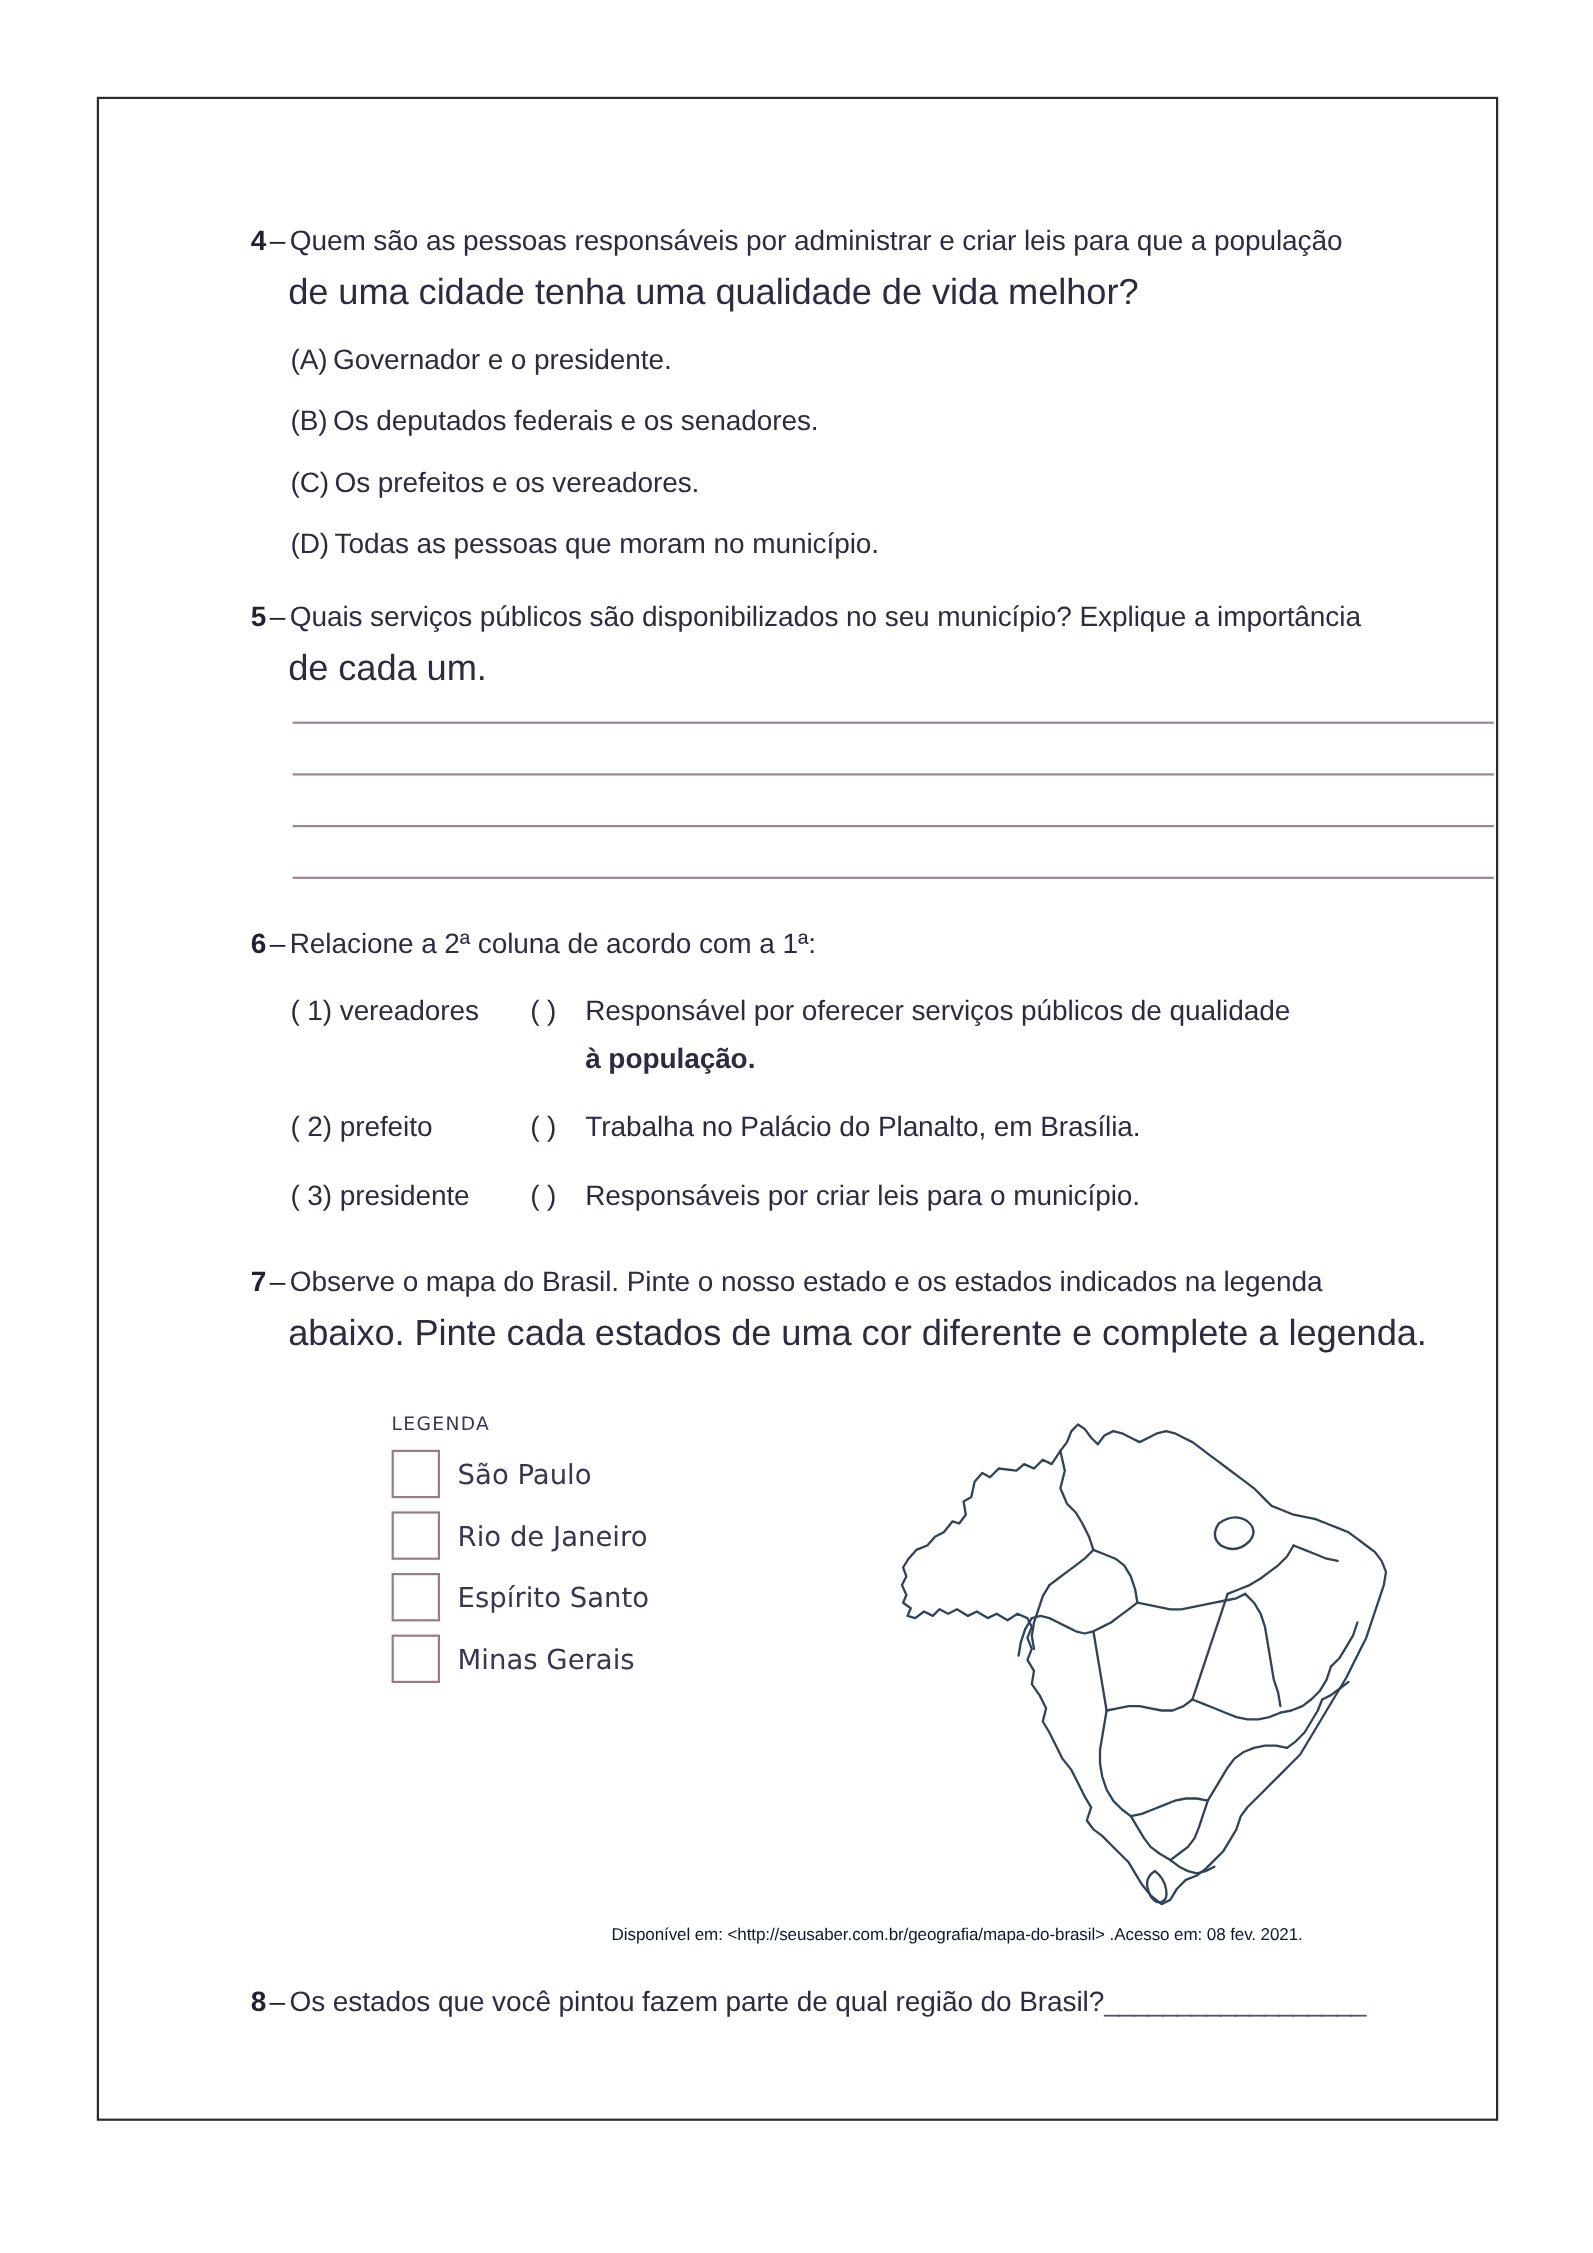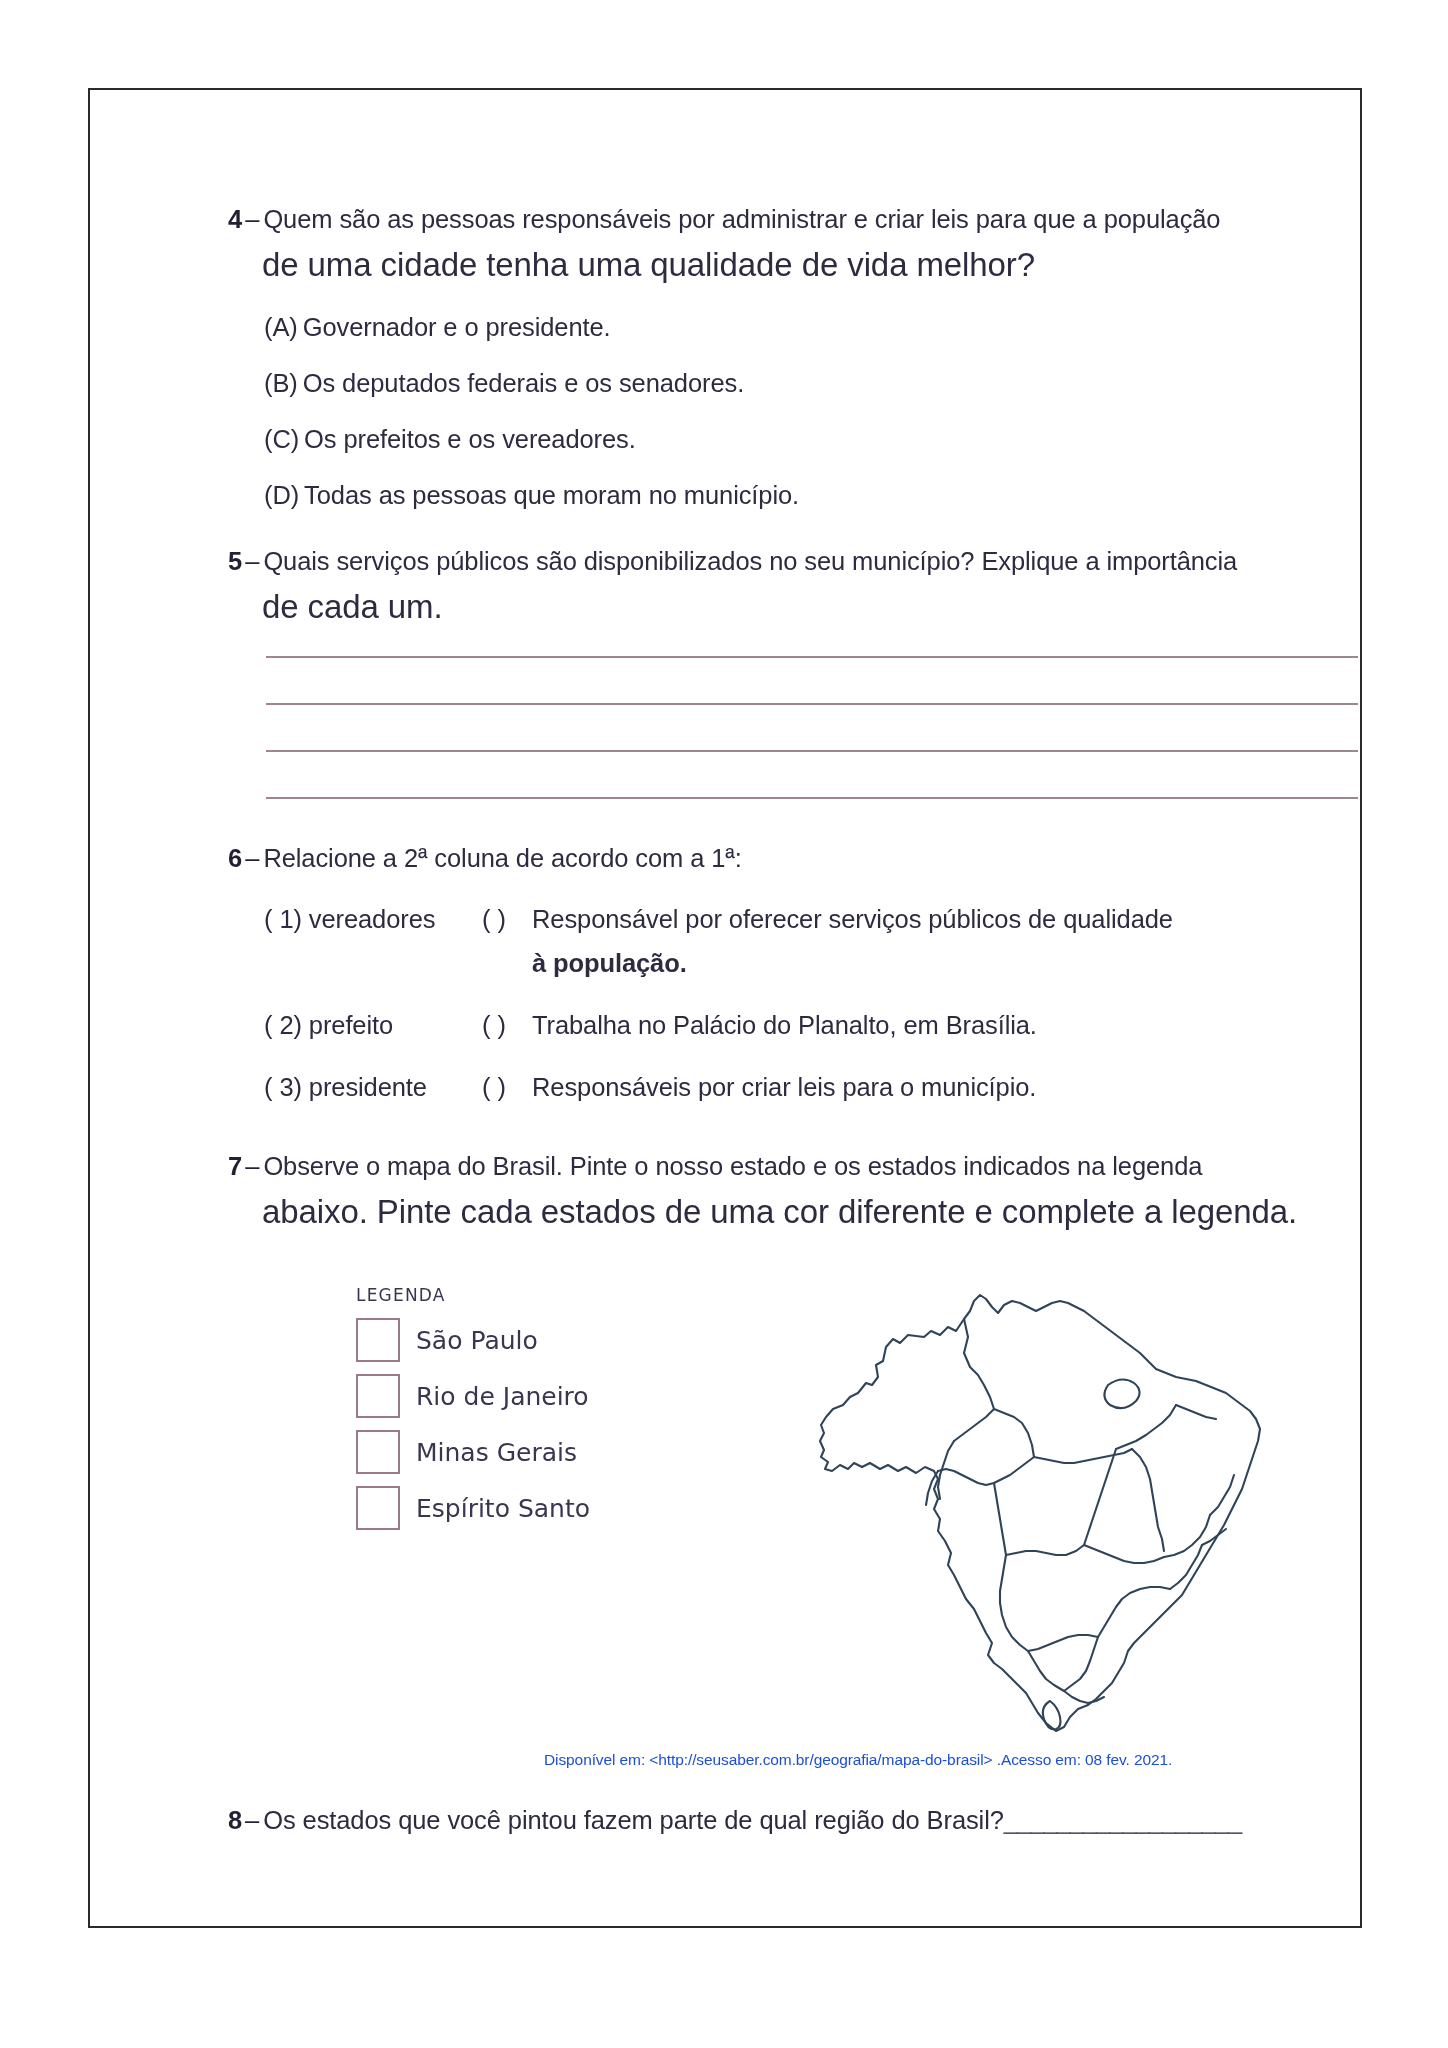--- a/index.html
+++ b/index.html
@@ -171,24 +171,24 @@
     position: absolute;
     left: 560px;
     top: 0px;
     width: 500px;
     height: 490px;
   }
   .map-wrap svg { display: block; }
 
   .source {
     position: absolute;
-    left: 316px;
+    left: 328px;
     top: 494px;
     font-size: 15.5px;
-    color: #1d4ed8;
+    color: #0f172a;
     white-space: nowrap;
     letter-spacing: -0.1px;
   }
 
   
   .q8 {
     margin-top: 30px;
     font-size: 25.5px;
     line-height: 46px;
     color: #2e2b40;
@@ -306,26 +306,26 @@
             <div class="legend-label">São Paulo</div>
           </div>
 
           <div class="legend-item">
             <div class="legend-box"></div>
             <div class="legend-label">Rio de Janeiro</div>
           </div>
 
           <div class="legend-item">
             <div class="legend-box"></div>
-            <div class="legend-label">Minas Gerais</div>
+            <div class="legend-label">Espírito Santo</div>
           </div>
 
           <div class="legend-item">
             <div class="legend-box"></div>
-            <div class="legend-label">Espírito Santo</div>
+            <div class="legend-label">Minas Gerais</div>
           </div>
         </div>
 
         <div class="map-wrap">
           <svg width="500" height="490" viewBox="0 0 500 490" fill="none" stroke="#2f4459" stroke-width="2.1" stroke-linejoin="round" stroke-linecap="round">
 
             <path d="
               M 176 62
               L 168 74 L 160 70 L 152 78 L 143 74 L 136 80 L 120 78 L 112 86
               L 105 82 L 98 90 L 95 104 L 88 108 L 90 120 L 84 128 L 78 126

